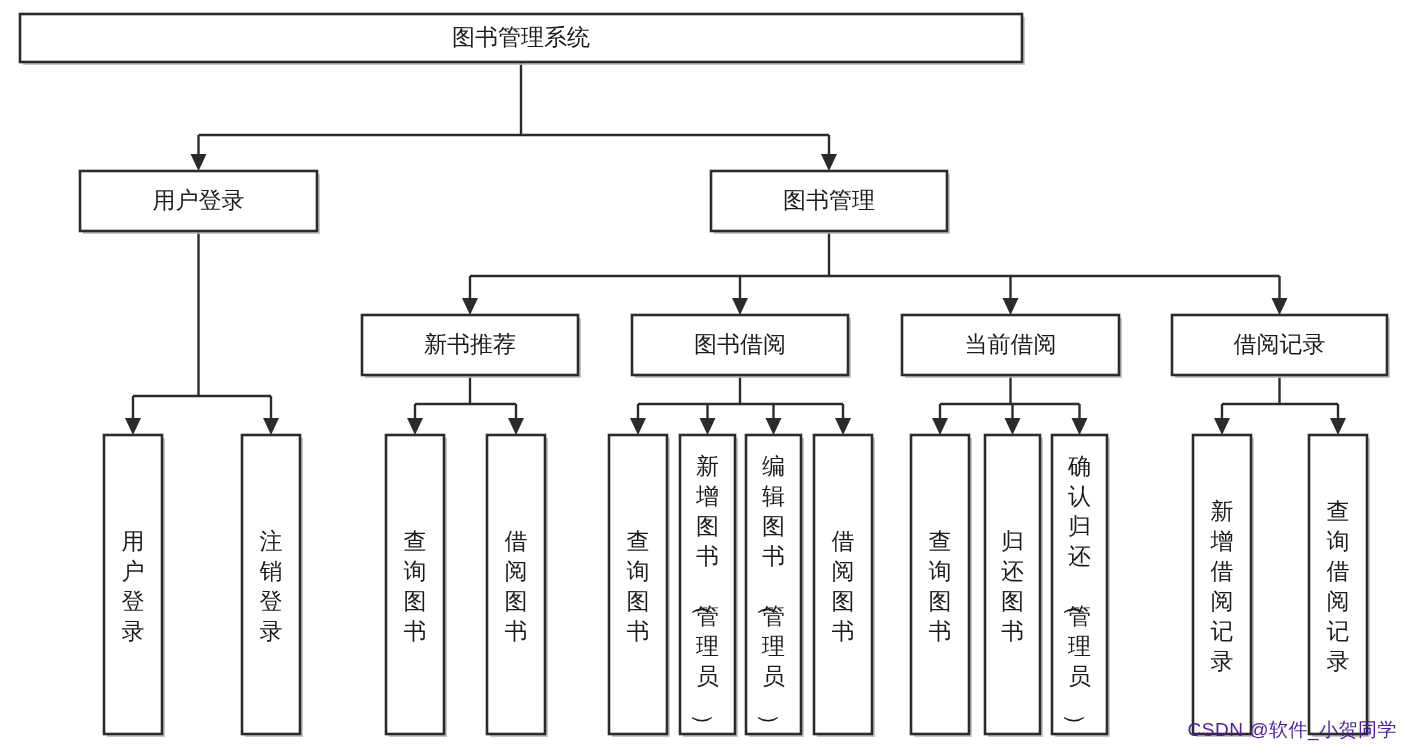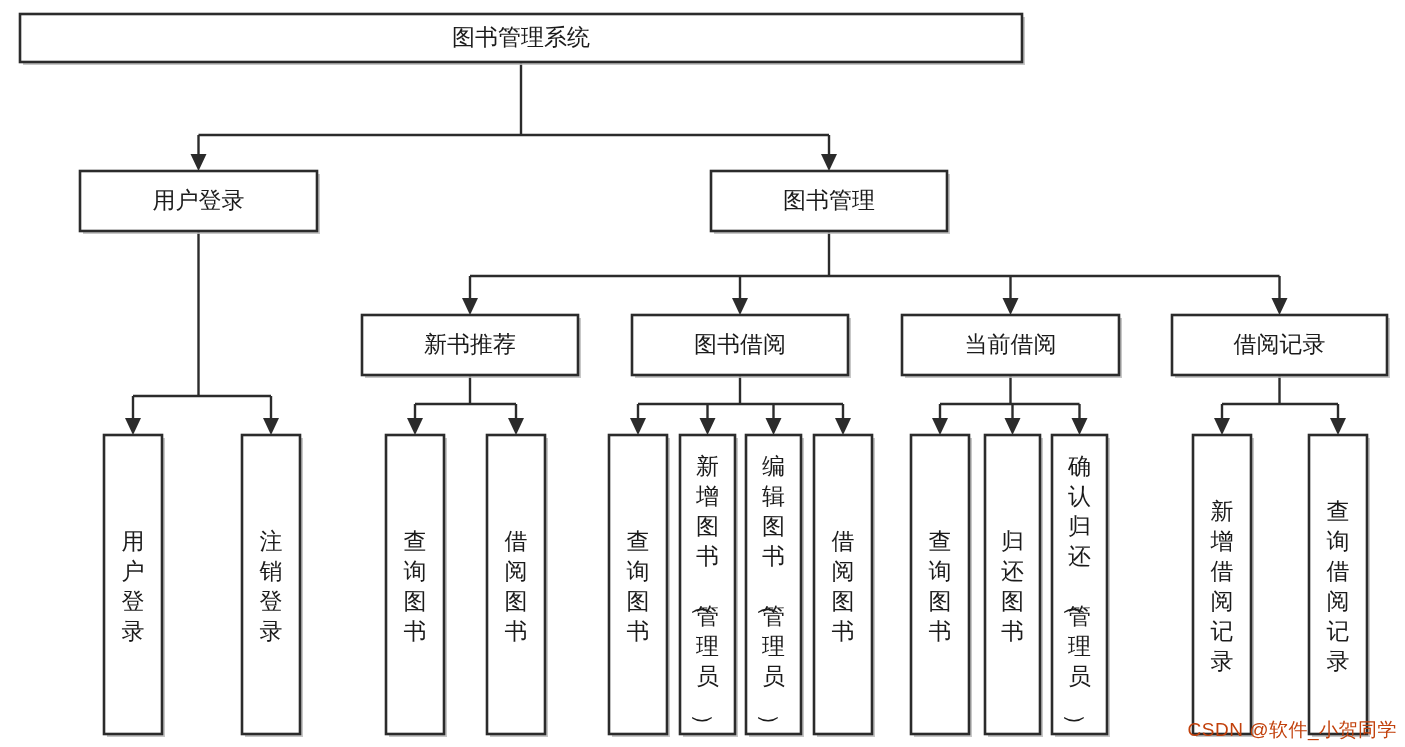--- a/index.html
+++ b/index.html
@@ -56,21 +56,21 @@
     font-size: 23px;
     fill: #1b1b1b;
     text-anchor: middle;
   }
   .watermark-text {
     position: absolute;
     right: 8px;
     bottom: 4px;
     font-family: "Liberation Sans", "DejaVu Sans", sans-serif;
     font-size: 19px;
-    color: #c2410c;
+    color: #4c1d95;
     white-space: nowrap;
     letter-spacing: 0.5px;
   }
 </style>
 </head>
 <body>
 
 <div id="diagram-root">
   <svg class="diagram-canvas" id="diagram-svg" viewBox="0 0 1405 747" xmlns="http://www.w3.org/2000/svg">
       <g>

